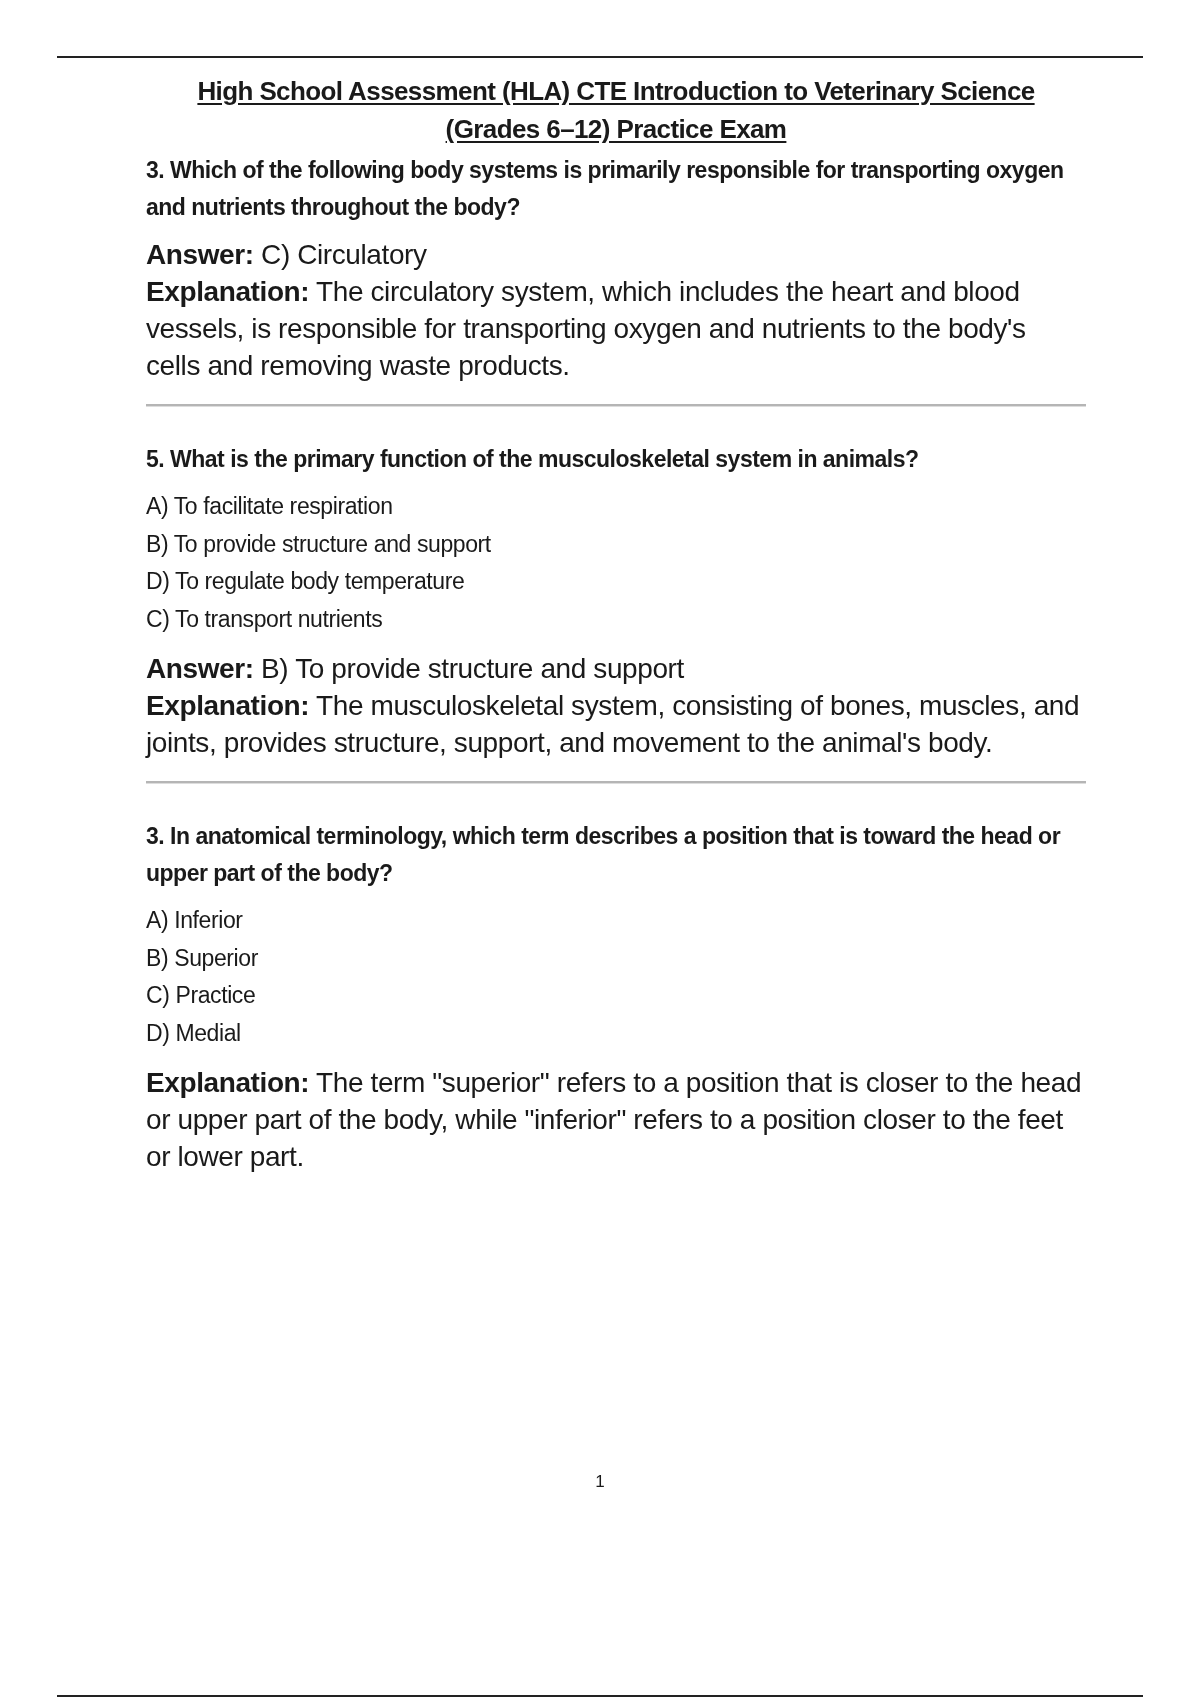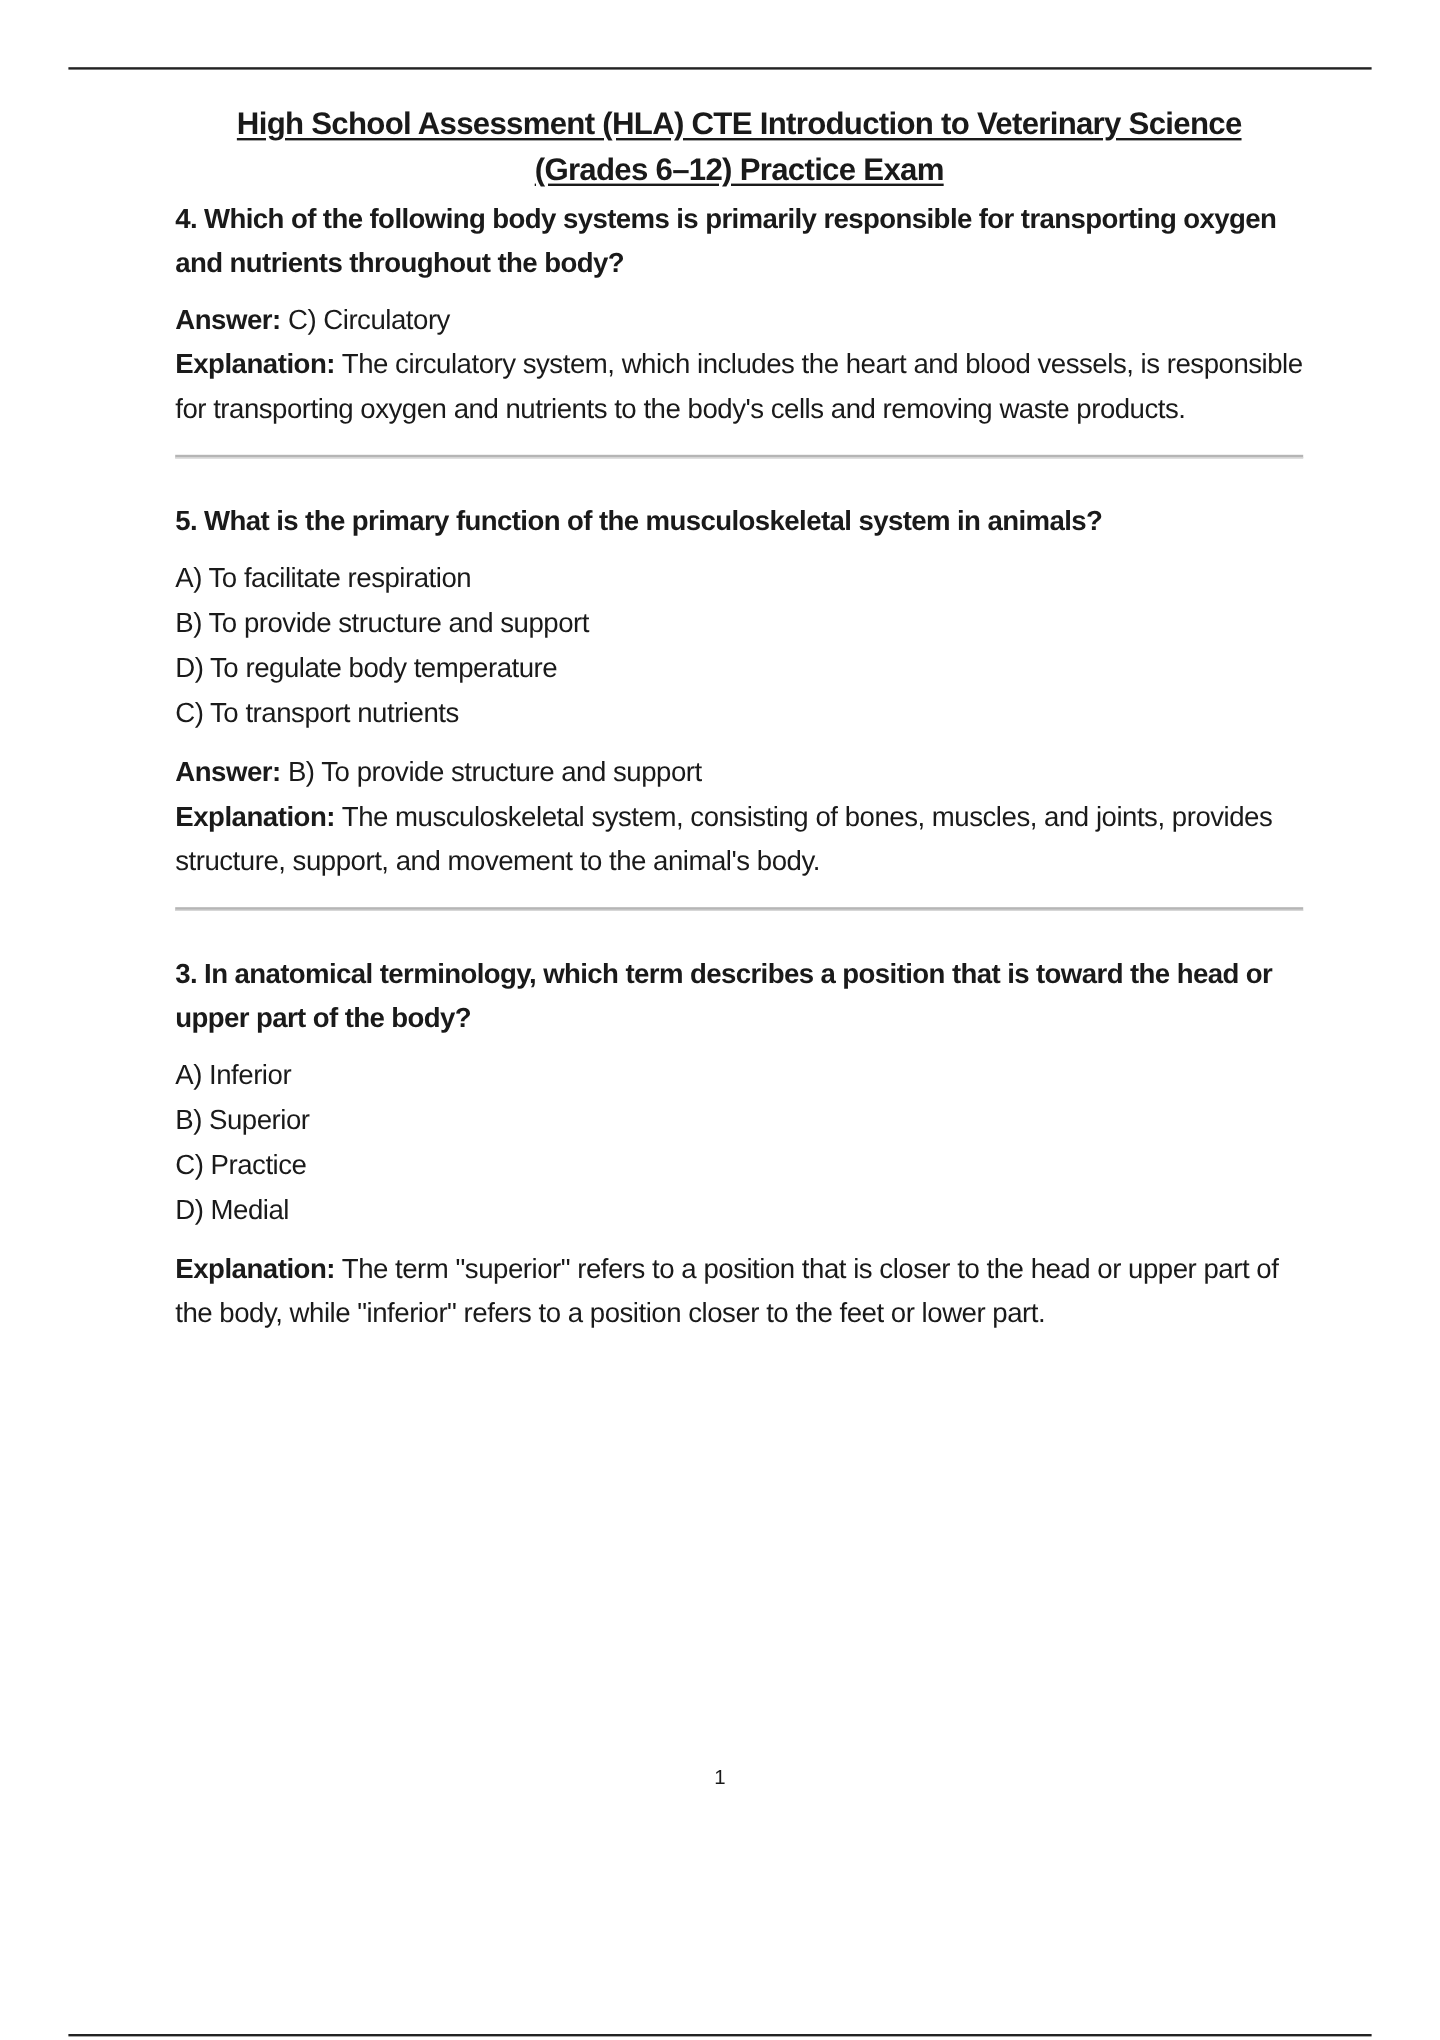--- a/index.html
+++ b/index.html
@@ -1,44 +1,44 @@
 <!DOCTYPE html>
 <html><head>
 <meta charset="utf-8">
 <style>
   html, body { margin: 0; padding: 0; background: #ffffff; }
   body { width: 1200px; height: 1700px; position: relative; overflow: hidden;
          font-family: "Liberation Sans", sans-serif; color: #1a1a1a; }
   .rule-top { position: absolute; left: 57px; top: 56px; width: 1086px; height: 2px; background: #222; }
   .rule-bottom { position: absolute; left: 57px; top: 1695px; width: 1086px; height: 2px; background: #222; }
-  .page { position: absolute; left: 146px; top: 84px; width: 940px; }
+  .page { position: absolute; left: 146px; top: 72px; width: 940px; }
   .title { text-align: center; font-weight: bold; font-size: 26px; line-height: 38px;
            text-decoration: underline; text-underline-offset: 3px; letter-spacing: -0.6px; margin: 0; }
   .question { margin-top: 0; }
   .q-text { font-weight: bold; font-size: 23px; line-height: 37px; letter-spacing: -0.5px; margin: 4px 0 10px 0; }
   .options { margin: 0 0 12px 0; padding: 0; list-style: none; }
   .options li { font-size: 23px; line-height: 37.5px; letter-spacing: -0.4px; }
-  .answer, .explanation { font-size: 23px; line-height: 37px; letter-spacing: -0.4px; margin: 0; }
+  .answer, .explanation { font-size: 28px; line-height: 37px; letter-spacing: -0.4px; margin: 0; }
   .lbl { font-weight: bold; }
   .sep { height: 2px; background: #b5b5b5; margin: 20px 0 34px 0; border-bottom: 1px solid #ddd; }
   .page-num { position: absolute; left: 0; width: 1200px; top: 1472px; text-align: center; font-size: 17px; }
 </style>
 </head>
 <body>
 
 <div class="rule-top"></div>
 
 <div class="page">
   <h1 class="title">
     <span>High School Assessment (HLA) CTE Introduction to Veterinary Science</span><br>
     <span>(Grades 6–12) Practice Exam</span>
   </h1>
 
   <div class="question">
-    <p class="q-text">4. Which of the following body systems is primarily responsible for transporting oxygen and nutrients throughout the body?</p>
+    <p class="q-text">3. Which of the following body systems is primarily responsible for transporting oxygen and nutrients throughout the body?</p>
     <p class="answer"><span class="lbl">Answer:</span> <span>C) Circulatory</span></p>
     <p class="explanation"><span class="lbl">Explanation:</span> <span>The circulatory system, which includes the heart and blood vessels, is responsible for transporting oxygen and nutrients to the body's cells and removing waste products.</span></p>
   </div>
   <div class="sep"></div>
 
   <div class="question">
     <p class="q-text">5. What is the primary function of the musculoskeletal system in animals?</p>
     <ul class="options">
       <li>A) To facilitate respiration</li>
       <li>B) To provide structure and support</li>

